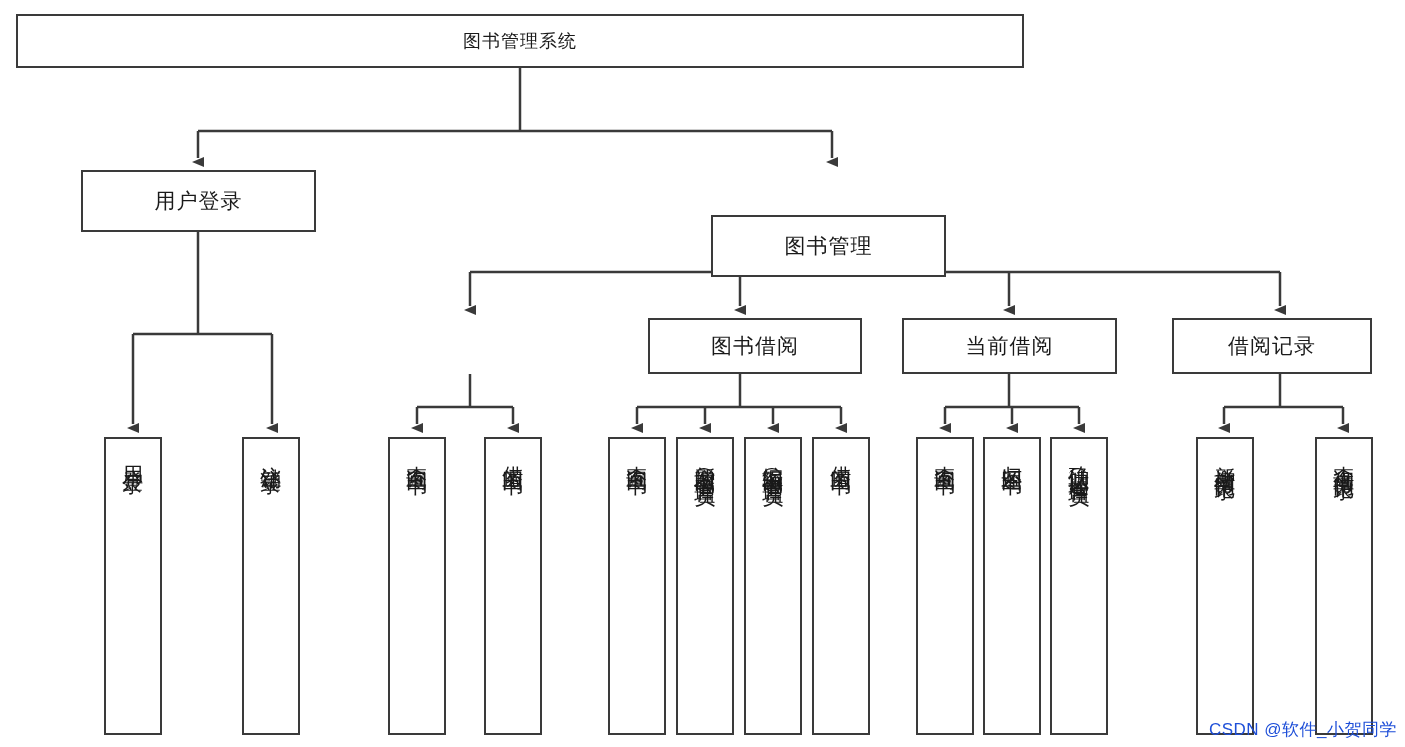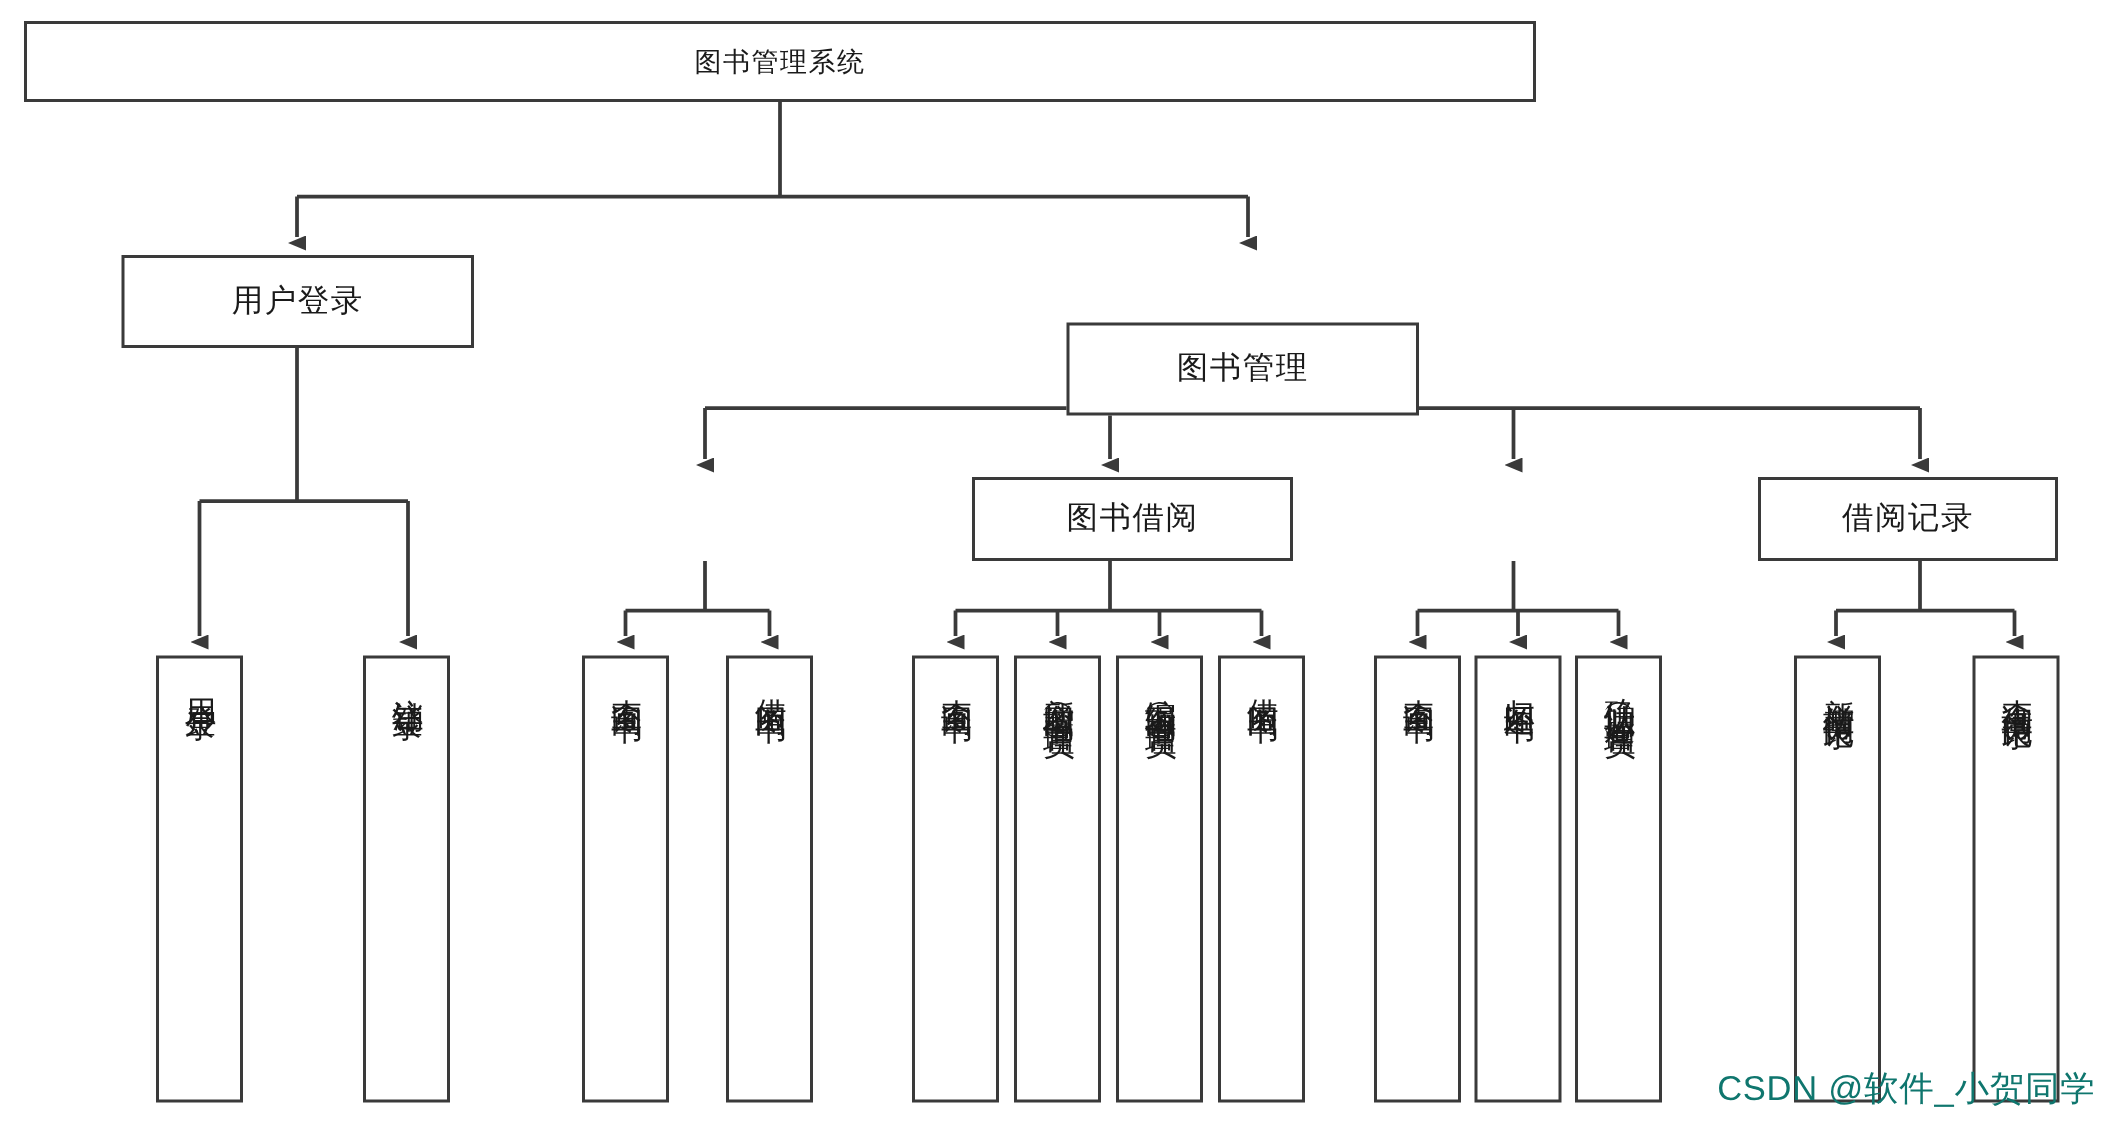--- a/index.html
+++ b/index.html
@@ -53,22 +53,22 @@
     letter-spacing: 3px;
     white-space: nowrap;
   }
   .node.root .label {
     font-size: 18px;
   }
   #watermark {
     position: absolute;
     right: 8px;
     bottom: 6px;
-    font-size: 23px;
-    color: #0f766e;
+    font-size: 17px;
+    color: #1d4ed8;
     letter-spacing: 0.5px;
     white-space: nowrap;
   }
 </style>
 </head>
 <body>
 
 <div id="canvas">
 
   <svg class="edges" viewBox="0 0 1405 747">
@@ -128,20 +128,23 @@
   <div class="node" style="left:81px; top:170px; width:235px; height:62px;">
     <span class="label">用户登录</span>
   </div>
   <div class="node" style="left:711px; top:170px; width:235px; height:62px;margin-top:45px;">
     <span class="label">图书管理</span>
   </div>
 
   <div class="node" style="left:633px; top:318px; width:214px; height:56px;margin-left:15px;">
     <span class="label">图书借阅</span>
   </div>
+  <div class="node" style="left:902px; top:318px; width:215px; height:56px;">
+    <span class="label">当前借阅</span>
+  </div>
   <div class="node" style="left:1172px; top:318px; width:200px; height:56px;">
     <span class="label">借阅记录</span>
   </div>
 
   <div class="node vertical" style="left:104px; top:437px; width:58px; height:298px;">
     <span class="label">用户登录</span>
   </div>
   <div class="node vertical" style="left:242px; top:437px; width:58px; height:298px;">
     <span class="label">注销登录</span>
   </div>

